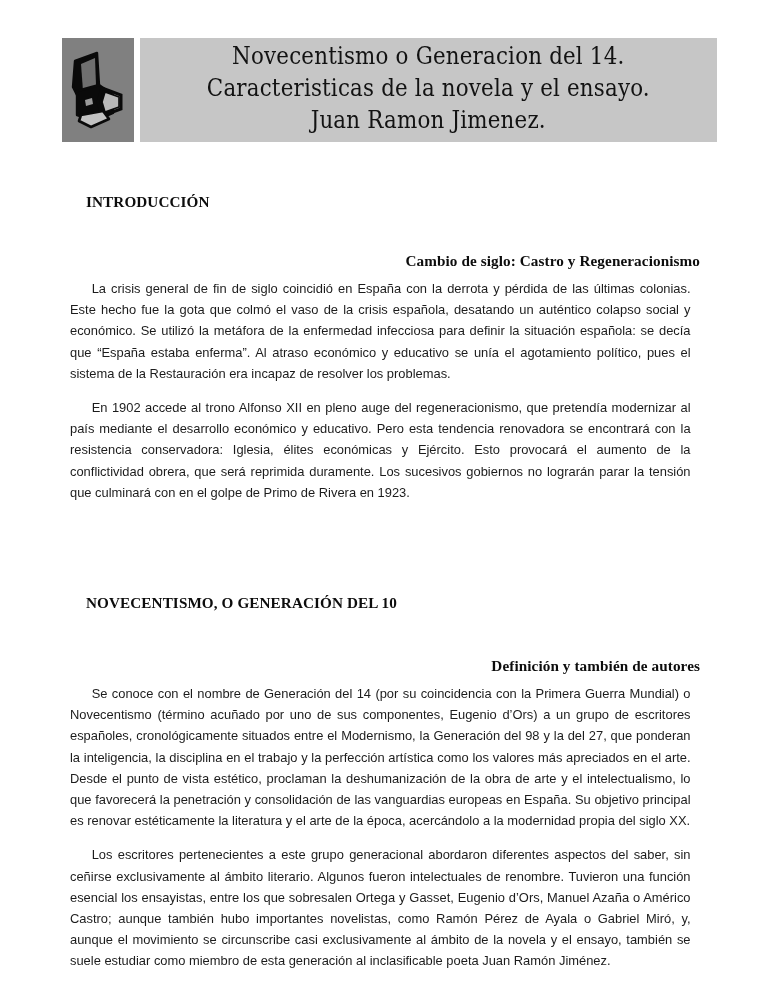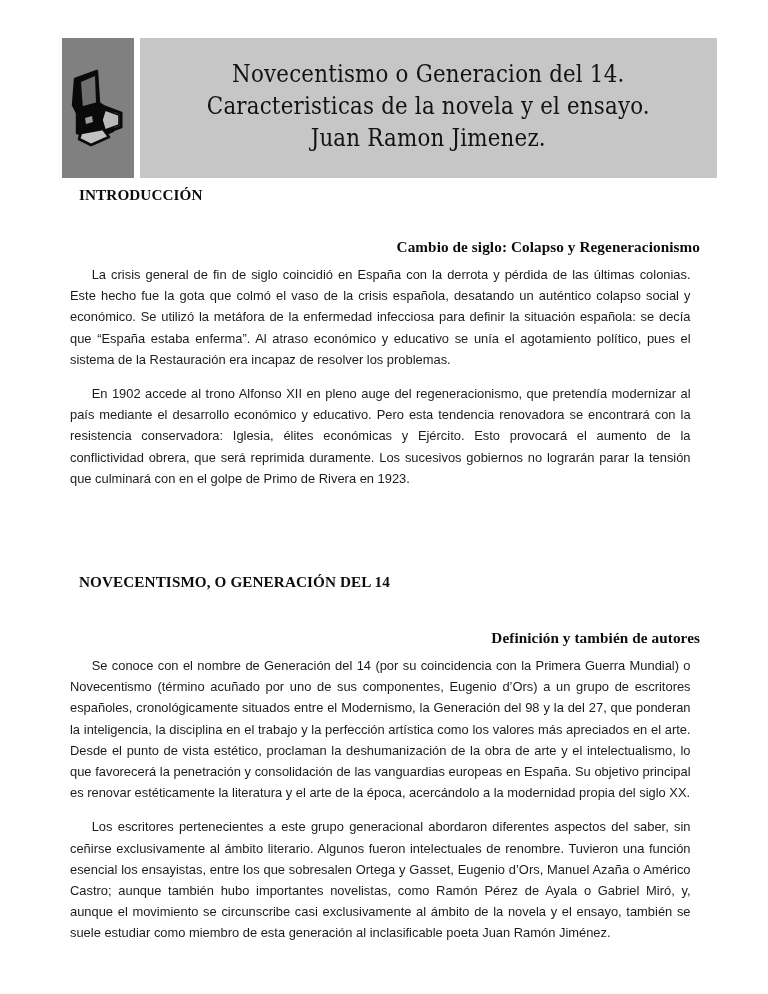--- a/index.html
+++ b/index.html
@@ -24,21 +24,21 @@
     background: #ffffff;
     box-sizing: border-box;
   }
 
   
   .header-band {
     position: absolute;
     left: 62px;
     top: 38px;
     width: 655px;
-    height: 140px;
+    height: 104px;
     display: flex;
     align-items: stretch;
   }
   .logo-block {
     width: 72px;
     background: #808080;
     position: relative;
     flex: 0 0 72px;
     overflow: hidden;
   }
@@ -82,21 +82,21 @@
     left: 70px;
     top: 176px;
     width: 630px;
   }
 
   h2.section-head {
     font-family: "Liberation Serif", serif;
     font-weight: bold;
     font-size: 15.2px;
     line-height: 1.25;
-    margin: 9px;
+    margin: 16px;
     color: #0d0d0d;
     letter-spacing: 0.1px;
   }
 
   h3.sub-head {
     font-family: "Liberation Serif", serif;
     font-weight: bold;
     font-size: 15.2px;
     line-height: 1.25;
     margin: 0;
@@ -160,35 +160,35 @@
     </div>
   </div>
 
   <div class="doc">
 
     <section>
       <h2 class="section-head">INTRODUCCIÓN</h2>
 
       <div class="sp-intro-to-sub"></div>
 
-      <h3 class="sub-head">Cambio de siglo: Colapso y Regeneracionismo</h3>
+      <h3 class="sub-head">Cambio de siglo: Castro y Regeneracionismo</h3>
 
       <div class="sp-sub-to-par"></div>
 
       <p class="body-par">La crisis general de fin de siglo coincidió en España con la derrota y pérdida de las últimas colonias. Este hecho fue la gota que colmó el vaso de la crisis española, desatando un auténtico colapso social y económico. Se utilizó la metáfora de la enfermedad infecciosa para definir la situación española: se decía que “España estaba enferma”. Al atraso económico y educativo se unía el agotamiento político, pues el sistema de la Restauración era incapaz de resolver los problemas.</p>
 
       <div class="sp-par-to-par"></div>
 
       <p class="body-par">En 1902 accede al trono Alfonso XII en pleno auge del regeneracionismo, que pretendía modernizar al país mediante el desarrollo económico y educativo. Pero esta tendencia renovadora se encontrará con la resistencia conservadora: Iglesia, élites económicas y Ejército. Esto provocará el aumento de la conflictividad obrera, que será reprimida duramente. Los sucesivos gobiernos no lograrán parar la tensión que culminará con en el golpe de Primo de Rivera en 1923.</p>
     </section>
 
     <div class="sp-block-gap"></div>
 
     <section>
-      <h2 class="section-head">NOVECENTISMO, O GENERACIÓN DEL 14</h2>
+      <h2 class="section-head">NOVECENTISMO, O GENERACIÓN DEL 10</h2>
 
       <div class="sp-head-to-sub"></div>
 
       <h3 class="sub-head">Definición y también de autores</h3>
 
       <div class="sp-sub-to-par"></div>
 
       <p class="body-par">Se conoce con el nombre de Generación del 14 (por su coincidencia con la Primera Guerra Mundial) o Novecentismo (término acuñado por uno de sus componentes, Eugenio d’Ors) a un grupo de escritores españoles, cronológicamente situados entre el Modernismo, la Generación del 98 y la del 27, que ponderan la inteligencia, la disciplina en el trabajo y la perfección artística como los valores más apreciados en el arte. Desde el punto de vista estético, proclaman la deshumanización de la obra de arte y el intelectualismo, lo que favorecerá la penetración y consolidación de las vanguardias europeas en España. Su objetivo principal es renovar estéticamente la literatura y el arte de la época, acercándolo a la modernidad propia del siglo XX.</p>
 
       <div class="sp-par-to-par"></div>

